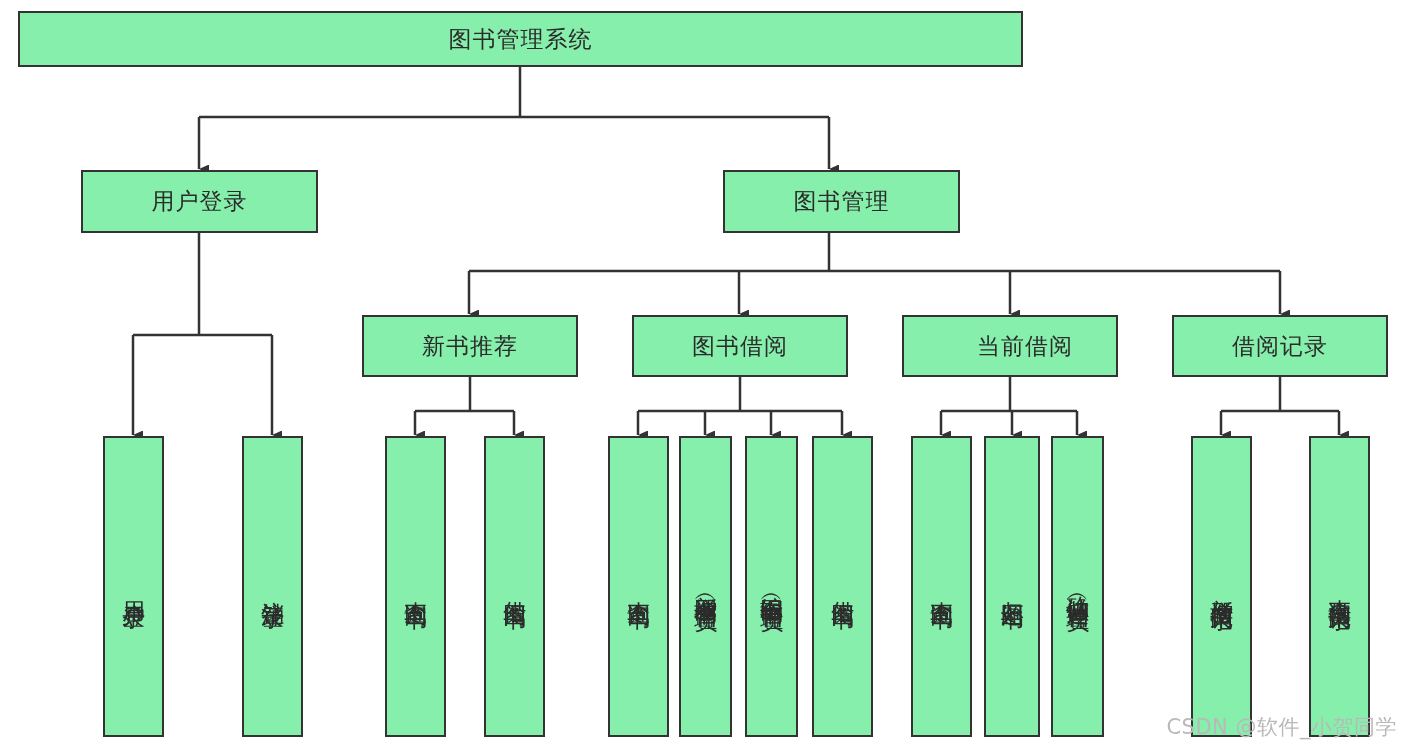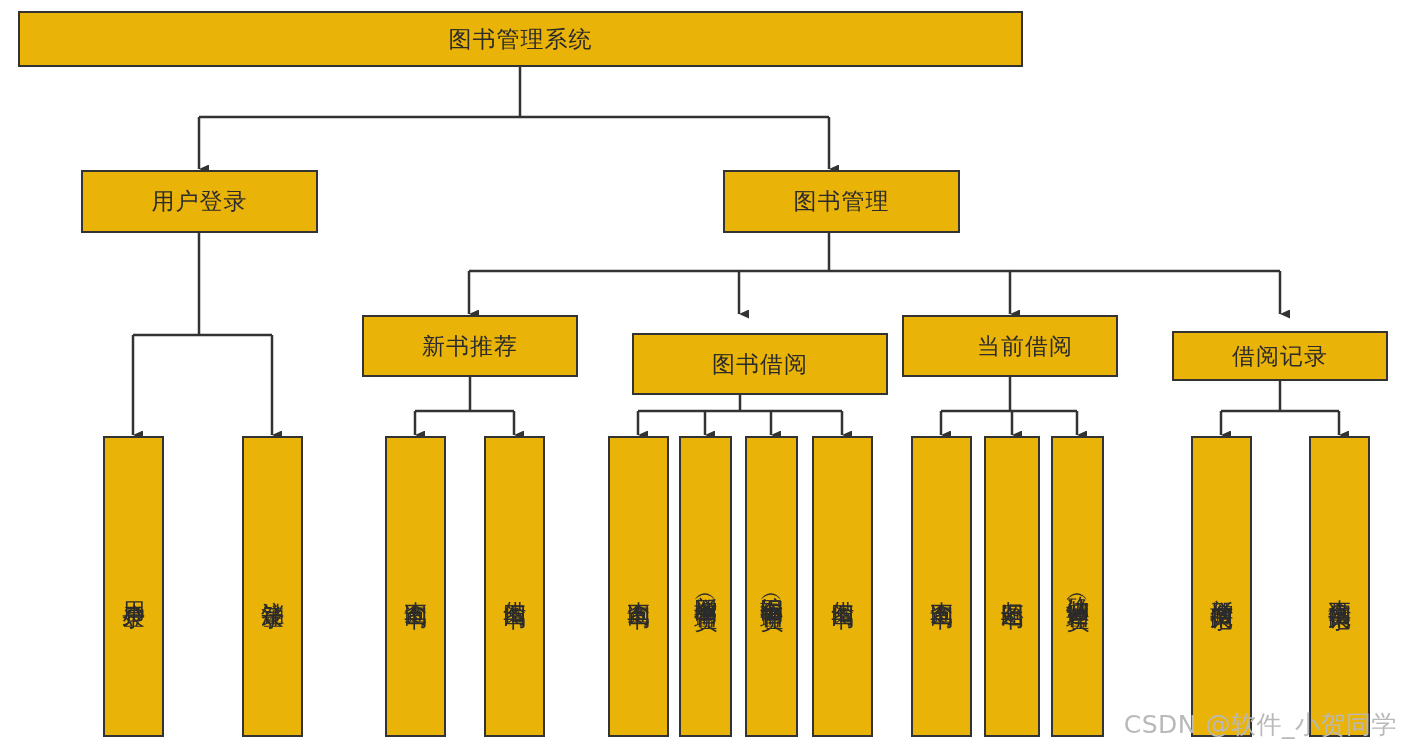--- a/index.html
+++ b/index.html
@@ -22,21 +22,21 @@
     left: 0;
     top: 0;
     width: 1405px;
     height: 747px;
     pointer-events: none;
   }
   .node {
     position: absolute;
     box-sizing: border-box;
     border: 2.5px solid #333333;
-    background: #eab308;
+    background: #86efac;
     display: flex;
     align-items: center;
     justify-content: center;
     color: #2b2b2b;
     text-align: center;
   }
   .node.horiz {
     font-size: 23px;
     letter-spacing: 1px;
   }
@@ -51,21 +51,21 @@
   .node.vert .label {
     writing-mode: vertical-rl;
     text-orientation: upright;
     display: block;
     max-height: 285px;
   }
   .watermark {
     position: absolute;
     right: 8px;
     bottom: 6px;
-    font-size: 25px;
+    font-size: 21px;
     color: #b9b9b9;
     letter-spacing: 0.5px;
     white-space: nowrap;
   }
 </style>
 </head>
 <body>
 
 <div id="canvas">
 
@@ -118,27 +118,27 @@
       </div>
       <div class="node horiz" style="left: 81px; top: 170px; width: 237px; height: 63px;">
         <span class="label">用户登录</span>
       </div>
       <div class="node horiz" style="left: 711px; top: 170px; width: 237px; height: 63px; margin-left: 12px;">
         <span class="label">图书管理</span>
       </div>
       <div class="node horiz" style="left: 362px; top: 315px; width: 216px; height: 62px;">
         <span class="label">新书推荐</span>
       </div>
-      <div class="node horiz" style="left: 632px; top: 333px; width: 256px; height: 62px;">
+      <div class="node horiz" style="left: 632px; top: 315px; width: 216px; height: 62px;">
         <span class="label">图书借阅</span>
       </div>
       <div class="node horiz" style="left: 902px; top: 315px; width: 216px; height: 62px; padding-left: 30px;">
         <span class="label">当前借阅</span>
       </div>
-      <div class="node horiz" style="left: 1172px; top: 331px; width: 216px; height: 50px;">
+      <div class="node horiz" style="left: 1172px; top: 315px; width: 216px; height: 62px;">
         <span class="label">借阅记录</span>
       </div>
       <div class="node vert" style="left: 103px; top: 436px; width: 61px; height: 301px;">
         <span class="label">用户登录</span>
       </div>
       <div class="node vert" style="left: 242px; top: 436px; width: 61px; height: 301px;">
         <span class="label">注销登录</span>
       </div>
       <div class="node vert" style="left: 385px; top: 436px; width: 61px; height: 301px;">
         <span class="label">查询图书</span>

